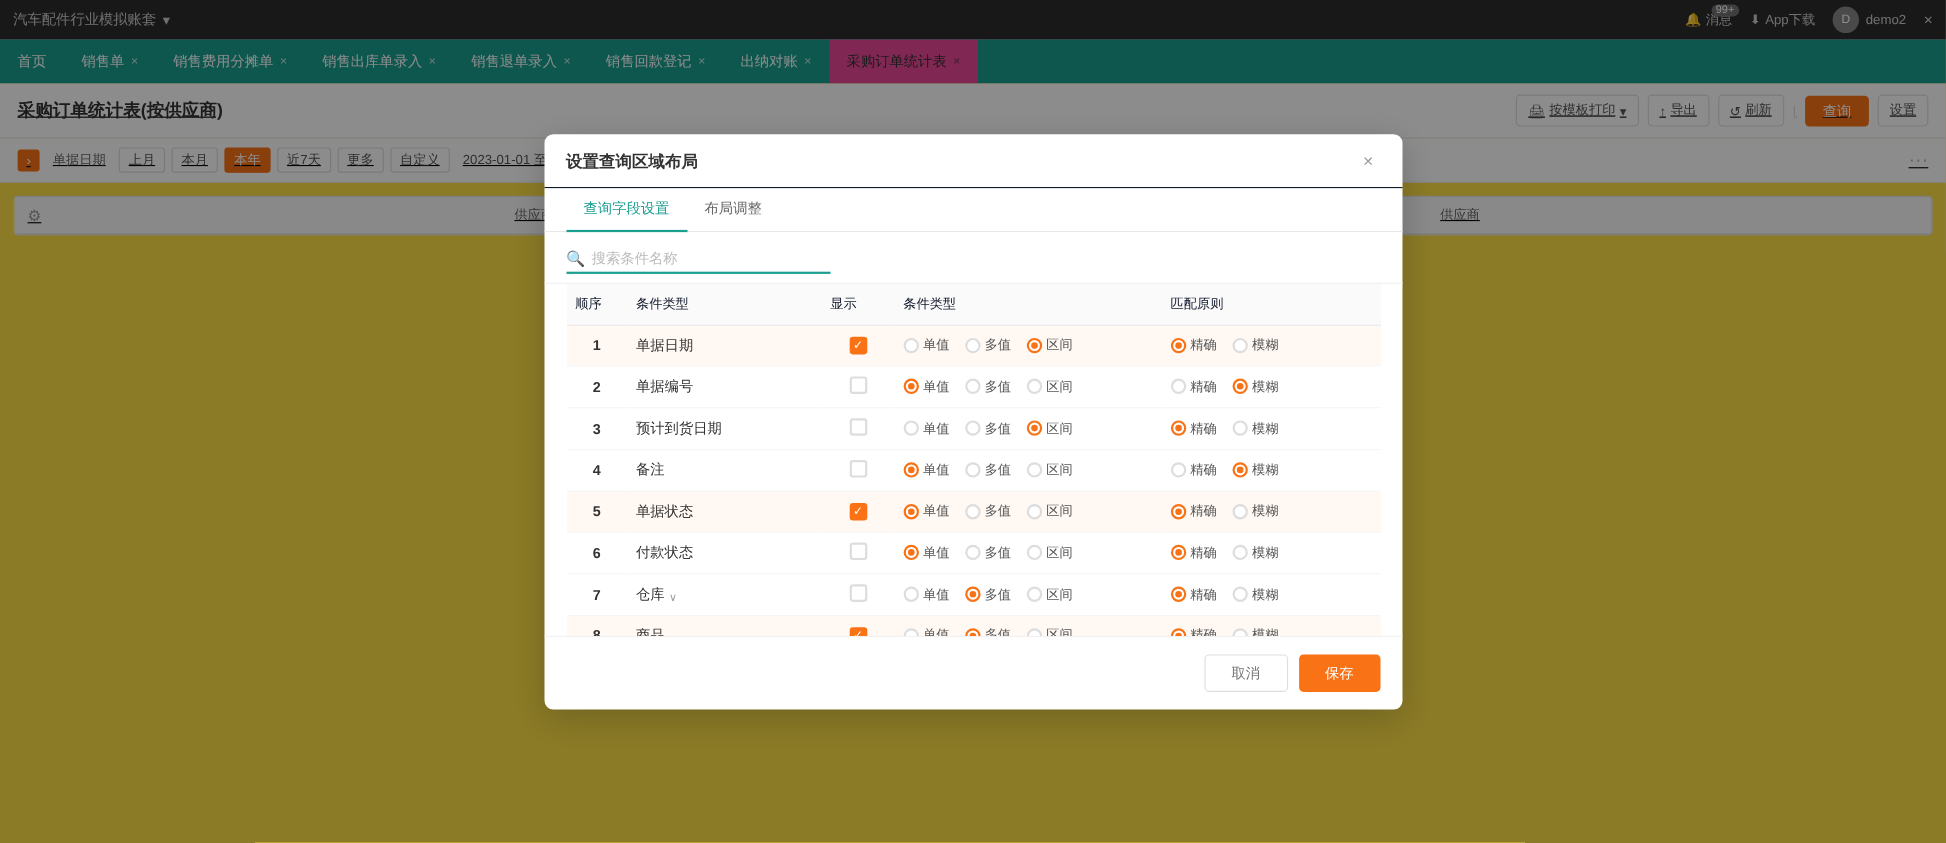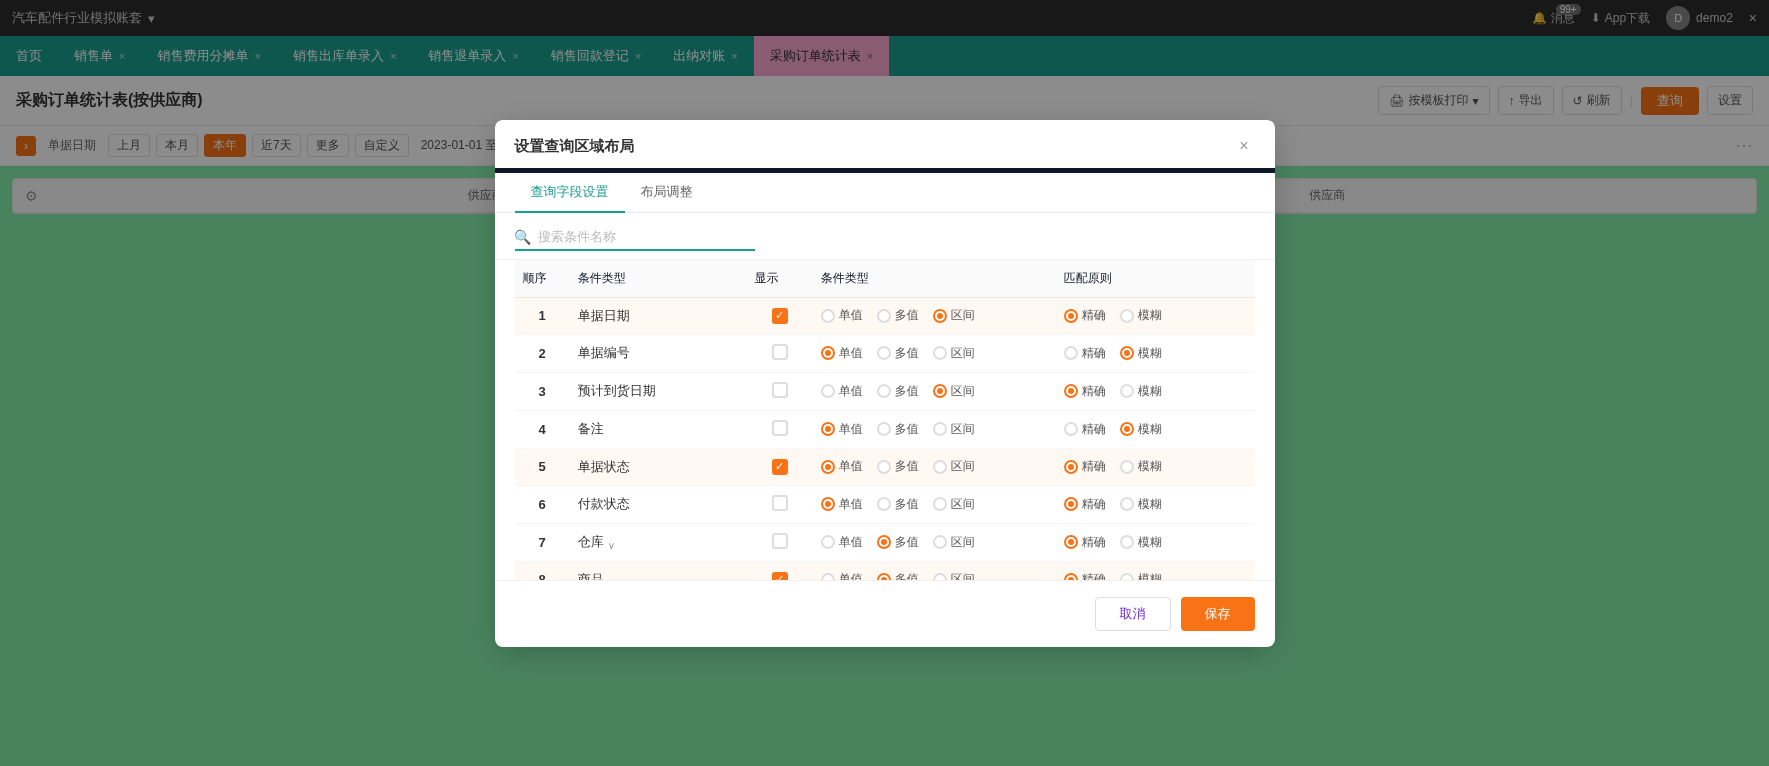--- a/index.html
+++ b/index.html
@@ -42,28 +42,29 @@
       height: 40px;
       padding: 0 16px;
       display: flex;
       align-items: center;
       color: #fff;
       font-size: 13px;
       cursor: pointer;
       white-space: nowrap;
       gap: 6px;
     }
-    .tab-item.active { background: #f9a8d4; color: #333; }
+    .tab-item.active { background: #ec4899; color: #333; }
     .tab-item .tab-close { font-size: 11px; opacity: 0.7; }
 
     
     .page-content {
-      background: #86efac;
+      background: #fde047;
       min-height: calc(766px - 76px);
       position: relative;
+      text-decoration: underline;
     }
 
     
     .page-header {
       background: #fff;
       padding: 10px 16px;
       display: flex;
       align-items: center;
       justify-content: space-between;
       border-bottom: 1px solid #e8e8e8;
@@ -159,23 +160,23 @@
       border-radius: 8px;
       width: 780px;
       max-height: 680px;
       box-shadow: 0 8px 32px rgba(0,0,0,0.2);
       display: flex;
       flex-direction: column;
     }
     .dialog-header {
       padding: 16px 20px 12px;
       display: flex;
-      align-items: flex-end;
+      align-items: center;
       justify-content: space-between;
-      border-bottom: 5px solid #0f172a;
+      border-bottom: 1px solid #0f172a;
     }
     .dialog-title { font-size: 15px; font-weight: bold; color: #333; }
     .dialog-close {
       cursor: pointer;
       color: #999;
       font-size: 16px;
       line-height: 1;
       border: none;
       background: none;
       padding: 2px 6px;
@@ -313,21 +314,21 @@
       gap: 10px;
       border-top: 1px solid #f0f0f0;
     }
     .btn-cancel {
       padding: 7px 24px;
       border: 1px solid #ddd;
       background: #fff;
       border-radius: 4px;
       cursor: pointer;
       font-size: 13px;
-      color: #6d28d9;
+      color: #737373;
     }
     .btn-save {
       padding: 7px 24px;
       background: #f97316;
       color: #fff;
       border: none;
       border-radius: 4px;
       cursor: pointer;
       font-size: 13px;
     }

